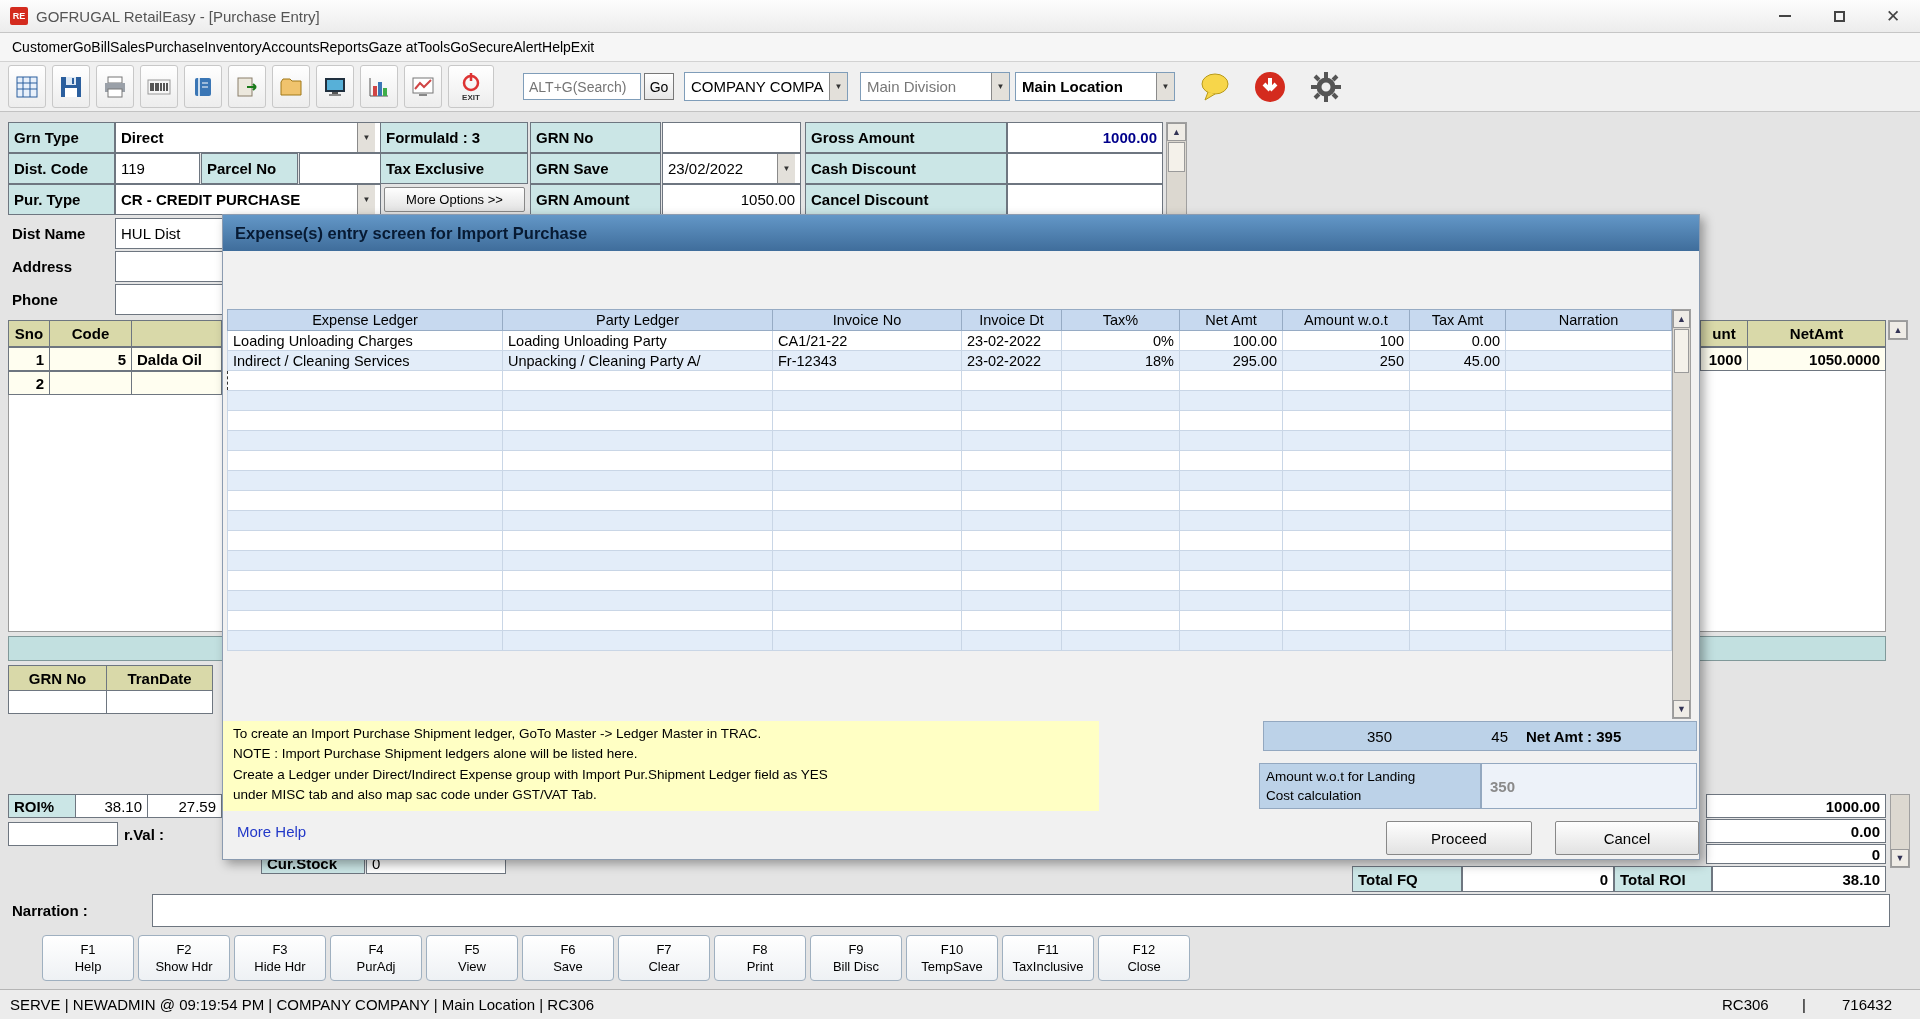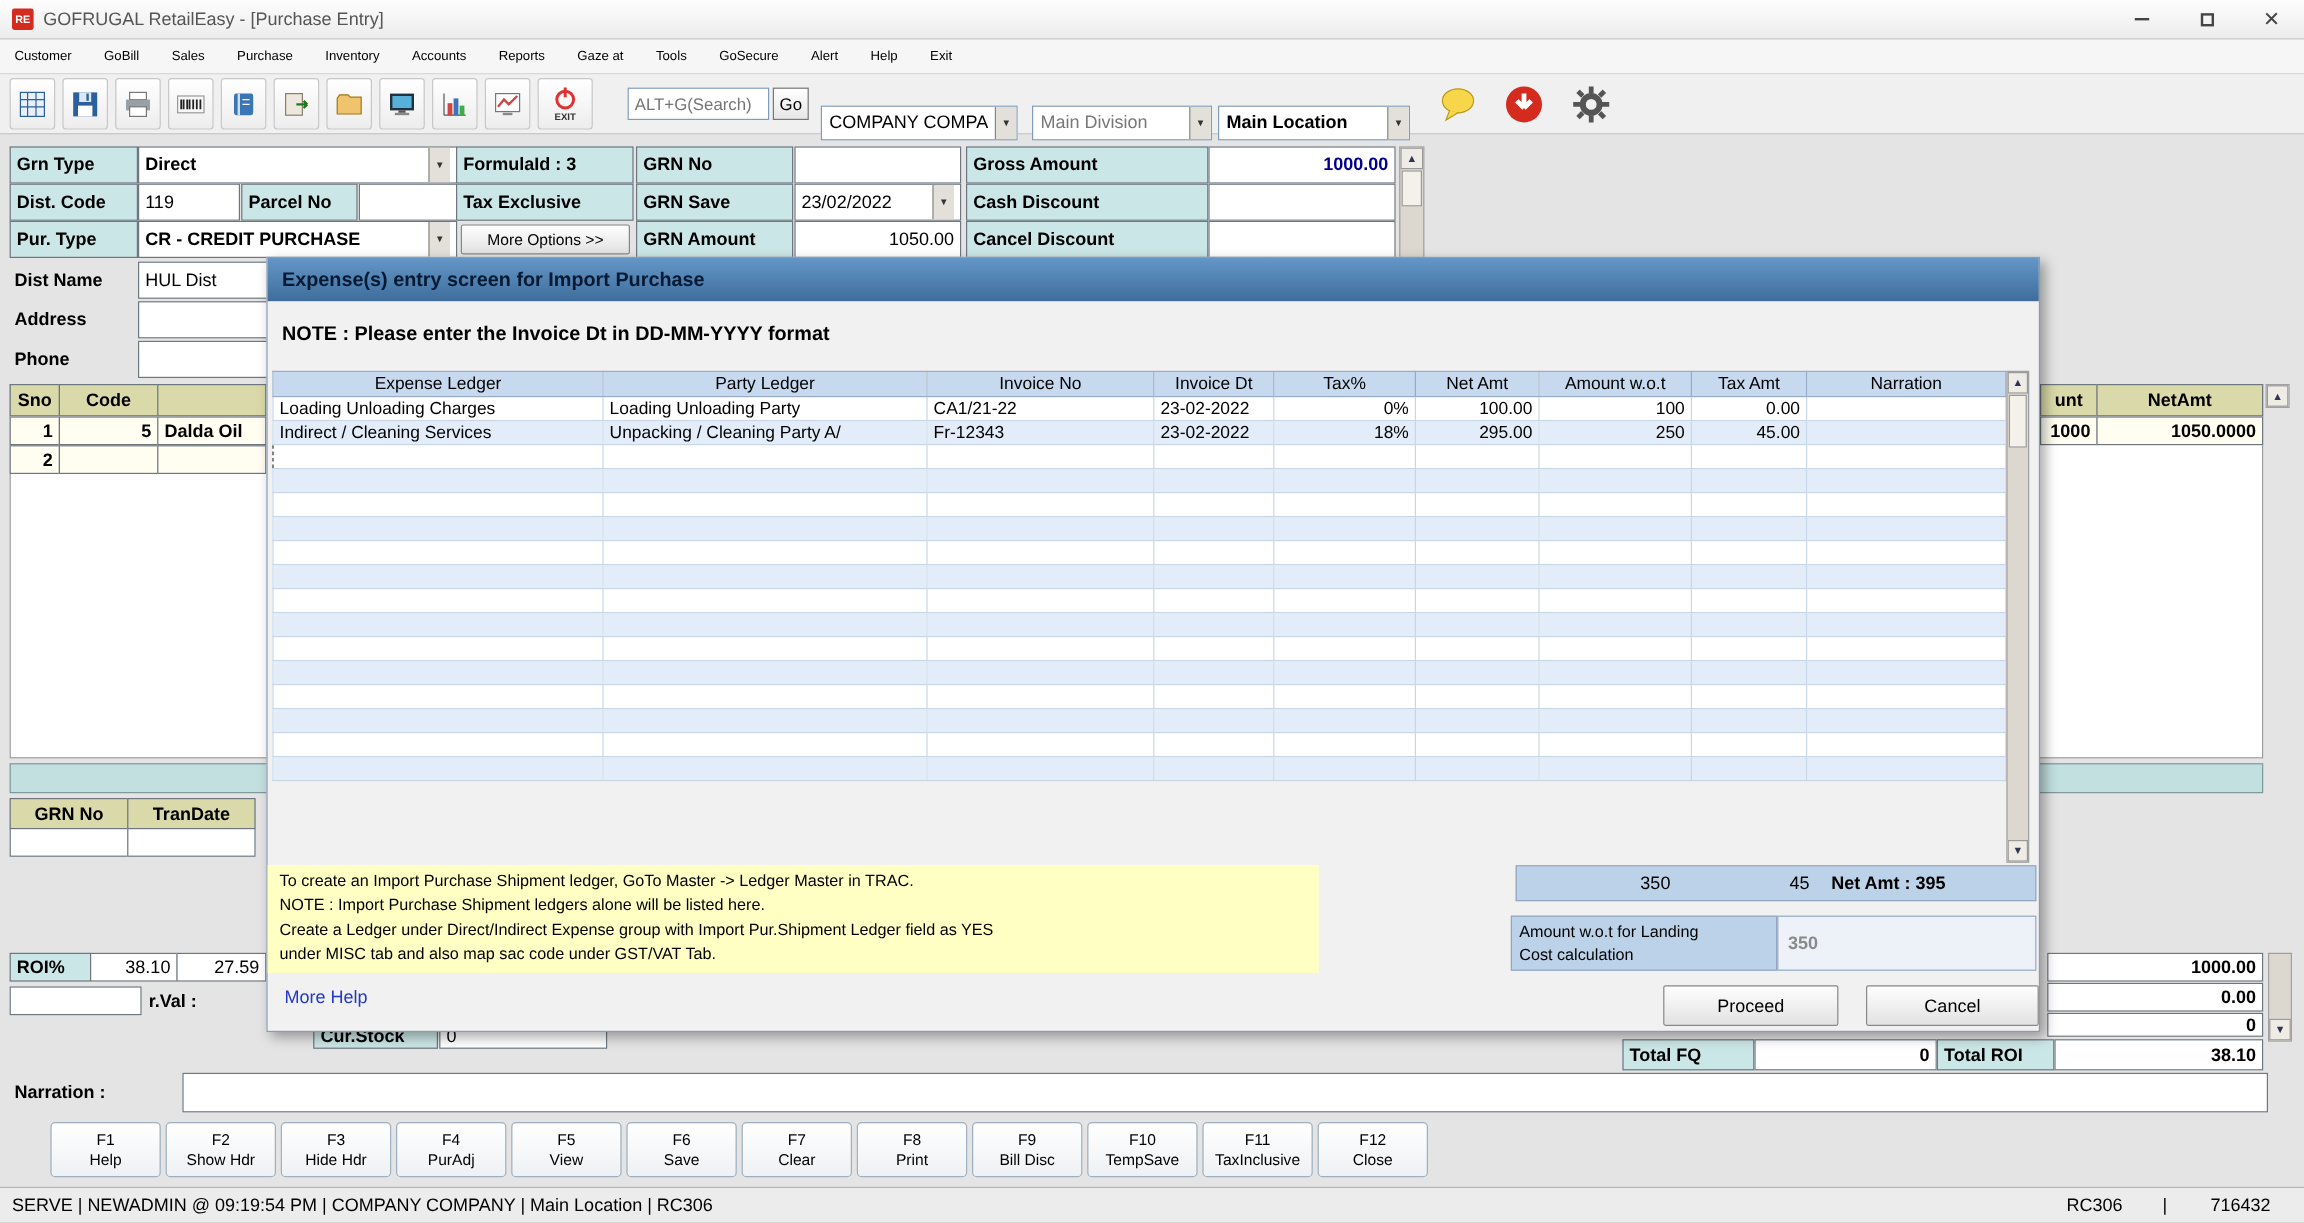--- a/index.html
+++ b/index.html
@@ -17,29 +17,29 @@
   .ddbtn{margin-left:auto;width:18px;align-self:stretch;background:#e3e0da;border-left:1px solid #8a8a8a;display:flex;align-items:center;justify-content:center;font-size:8px;color:#333;flex:none}
   
   .titlebar{left:0;top:0;width:1920px;height:33px;background:linear-gradient(#fdfdfd,#ececec);border-bottom:1px solid #c6c6c6;display:flex;align-items:center}
   .applogo{width:18px;height:18px;background:#d42b1e;color:#fff;font-size:9px;font-weight:bold;display:flex;align-items:center;justify-content:center;margin:0 8px 0 10px;border-radius:2px;flex:none}
   .apptitle{color:#555}
   .wbtns{margin-left:auto;display:flex}
   .wbtn{width:54px;height:32px;display:flex;align-items:center;justify-content:center;color:#444;font-size:17px}
   .minglyph{width:12px;border-bottom:2px solid #444;height:2px}
   .maxglyph{width:11px;height:11px;border:2px solid #444}
   
-  .menubar{left:0;top:33px;width:1920px;height:29px;background:#f6f6f6;border-bottom:1px solid #d2d2d2;display:flex;gap:27px;align-items:center;padding-left:12px;font-size:11px}
+  .menubar{left:0;top:33px;width:1920px;height:29px;background:#f6f6f6;border-bottom:1px solid #d2d2d2;display:flex;align-items:center;padding-left:12px;font-size:14px}
   
   .toolbar{left:0;top:62px;width:1920px;height:50px;background:#f0f0f0;border-bottom:1px solid #c2c2c2}
   .tbicons{position:absolute;left:8px;top:3px;display:flex;gap:6px}
   .tbtn{width:38px;height:43px;border:1px solid #c8c8c8;background:linear-gradient(#ffffff,#ededed);display:flex;flex-direction:column;align-items:center;justify-content:center;border-radius:3px}
   .exitlbl{font-size:8px;font-weight:bold;color:#333;margin-top:1px}
   .searchbox{position:absolute;left:523px;top:11px;width:118px;height:27px;border:1px solid #7f9db9;padding:0 5px;font-size:14px;color:#999;font-family:"Liberation Sans",sans-serif}
   .gobtn{position:absolute;left:644px;top:11px;width:30px;height:27px;border:1px solid #777;background:linear-gradient(#fff,#e6e6e6);display:flex;align-items:center;justify-content:center;font-size:14px}
-  .select{position:absolute;top:26px;height:29px;background:#fff;border:1px solid #7f9db9;display:flex;align-items:center;padding-left:6px;font-size:15px;overflow:hidden;white-space:nowrap}
+  .select{position:absolute;top:10px;height:29px;background:#fff;border:1px solid #7f9db9;display:flex;align-items:center;padding-left:6px;font-size:15px;overflow:hidden;white-space:nowrap}
   .iconbtn{position:absolute;top:6px;width:40px;height:38px;display:flex;align-items:center;justify-content:center}
   
   .sb{position:absolute;background:#dcd8d0;border:1px solid #a0a0a0}
   .sbtn{position:absolute;left:0;width:100%;height:18px;background:#efece6;border:1px solid #9a9a9a;font-size:9px;display:flex;align-items:center;justify-content:center;color:#335}
   .sthumb{position:absolute;left:1px;right:1px;background:#f4f1ea;border:1px solid #9a9a9a}
   
   #fbar{position:absolute;left:0;top:932px;width:1920px;height:52px;display:flex;gap:4px;padding-left:42px;align-items:center}
   .fkey{width:92px;height:46px;border:1px solid #9fb0c0;background:linear-gradient(#ffffff,#eef1f4);border-radius:4px;display:flex;flex-direction:column;align-items:center;justify-content:center;font-size:13px;gap:2px}
   
   .statusbar{left:0;top:989px;width:1920px;height:30px;background:#ececec;border-top:1px solid #b5b5b5;font-size:15px}
@@ -361,21 +361,20 @@
     <span class="abs" style="left:10px;top:6px">SERVE | NEWADMIN @ 09:19:54 PM  |  COMPANY COMPANY   | Main Location | RC306</span>
     <span class="abs" style="left:1722px;top:6px">RC306</span>
     <span class="abs" style="left:1802px;top:6px">|</span>
     <span class="abs" style="left:1842px;top:6px">716432</span>
   </div>
 
   <div class="modal">
     <div class="mhead">
         <span>Expense(s) entry screen for Import Purchase</span>
       </div>
-    <div class="mnote">NOTE : Please enter the Invoice Dt in DD-MM-YYYY format</div>
 
     <div class="abs" style="left:4px;top:94px">
       <table class="xgrid">
         <colgroup>
           <col style="width:275px">
             <col style="width:270px">
             <col style="width:189px">
             <col style="width:100px">
             <col style="width:118px">
             <col style="width:103px">

